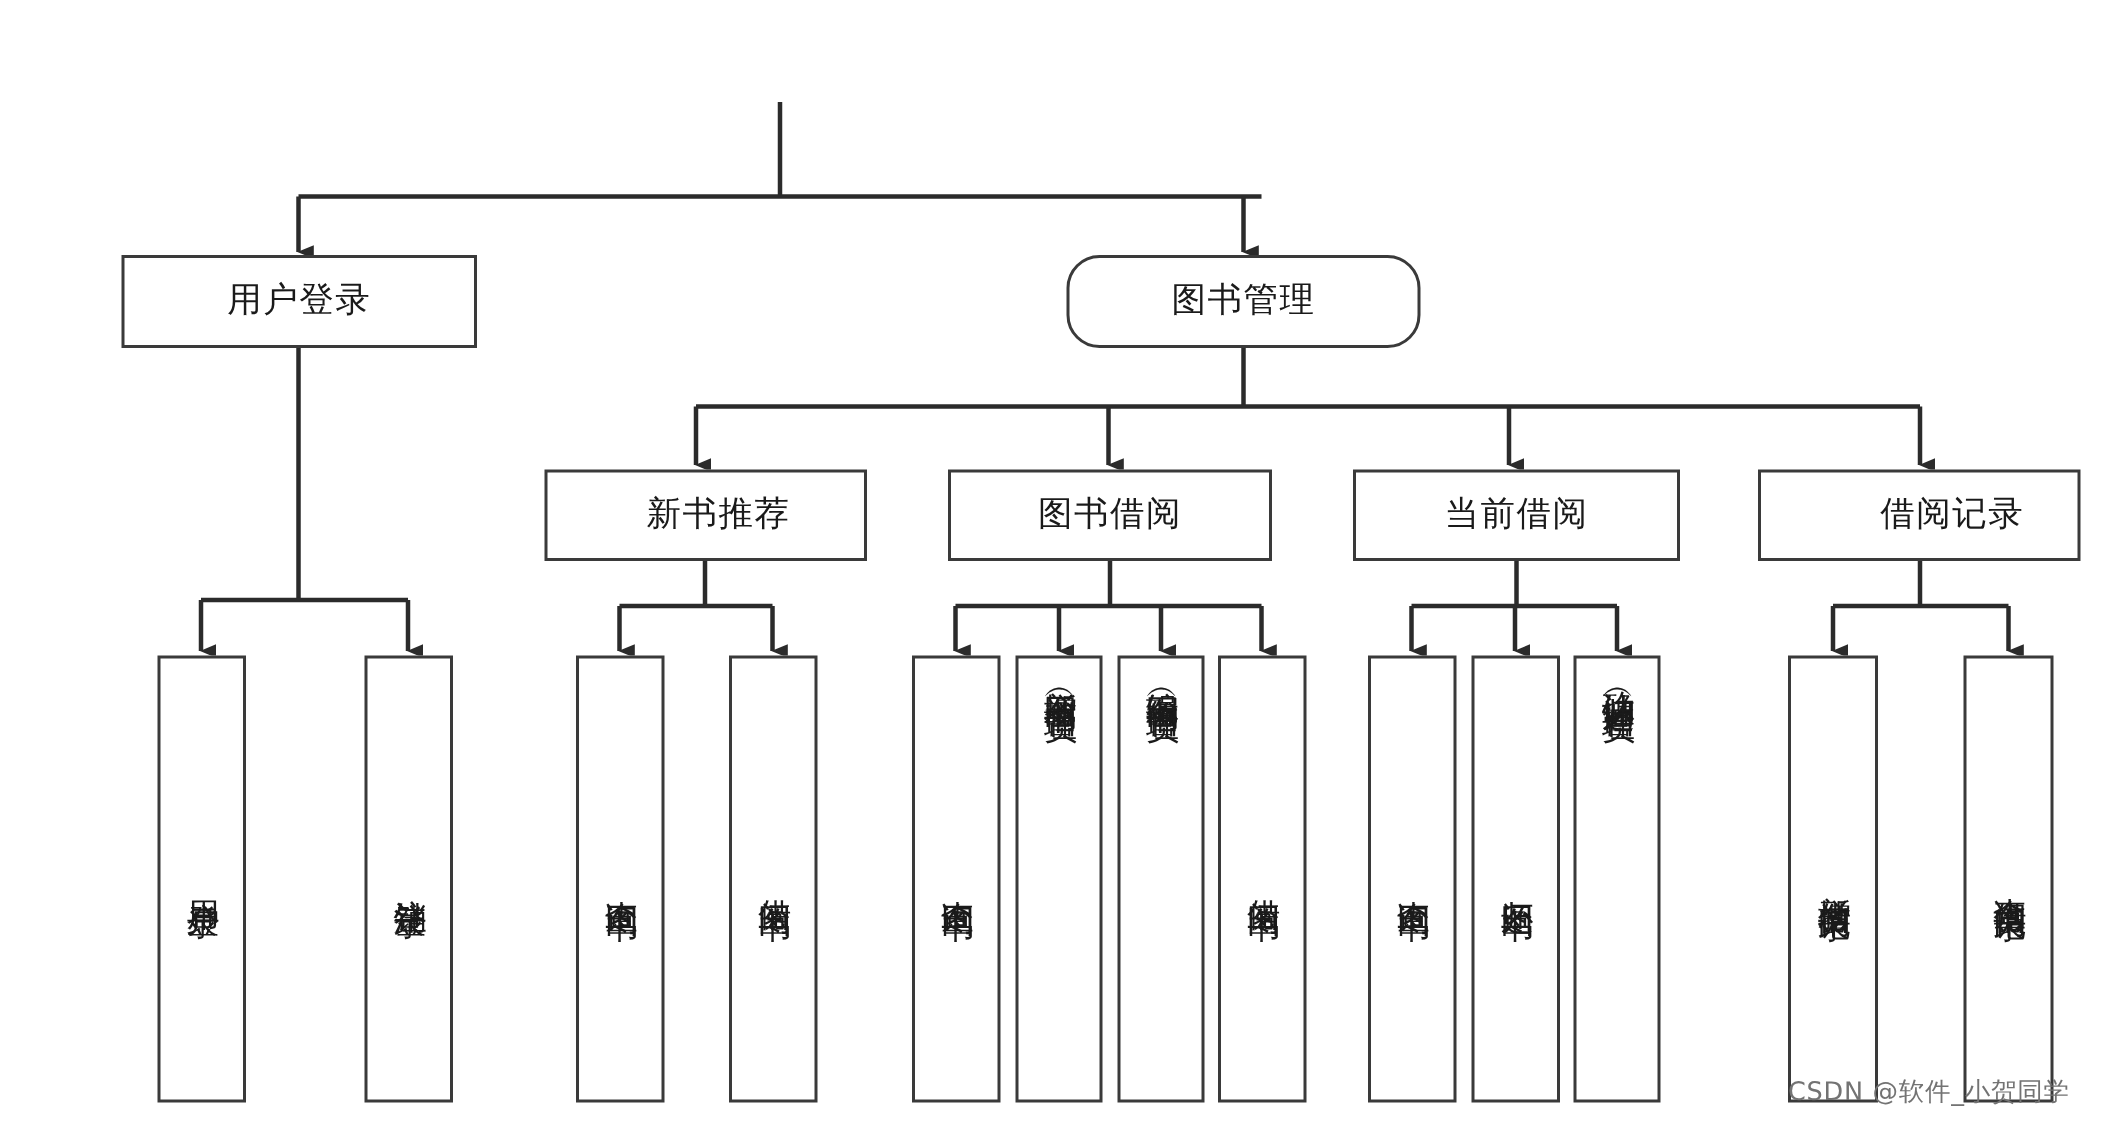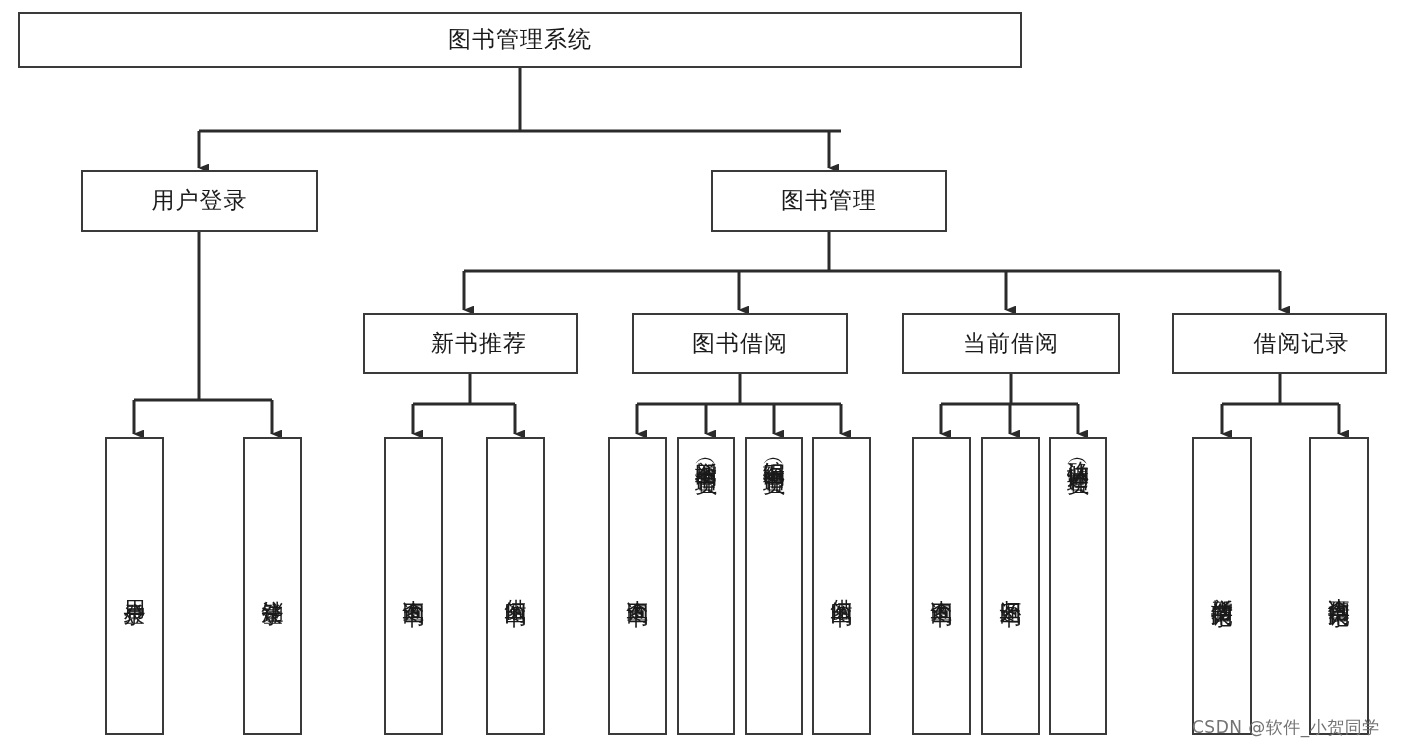--- a/index.html
+++ b/index.html
@@ -117,29 +117,26 @@
       <path d="M 1010,404 L 1010,434" marker-end="url(#arrowhead)"></path>
       <path d="M 1078,404 L 1078,434" marker-end="url(#arrowhead)"></path>
 
       <path d="M 1280,374 L 1280,404"></path>
       <path d="M 1222,404 L 1339,404"></path>
       <path d="M 1222,404 L 1222,434" marker-end="url(#arrowhead)"></path>
       <path d="M 1339,404 L 1339,434" marker-end="url(#arrowhead)"></path>
     </g>
   </svg>
 
-  <div class="node horiz" style="left:18px; top:12px; width:1004px; height:56px;">
-    <span class="node-label">图书管理系统</span>
-  </div>
 
   <div class="node horiz" style="left:81px; top:170px; width:237px; height:62px;">
     <span class="node-label">用户登录</span>
   </div>
 
-  <div class="node horiz" style="left:711px; top:170px; width:236px; height:62px;">
+  <div class="node horiz" style="left:711px; top:170px; width:236px; height:62px;border-radius:22px;">
     <span class="node-label">图书管理</span>
   </div>
 
   <div class="node horiz" style="left:363px; top:313px; width:215px; height:61px;padding-left:17px;">
     <span class="node-label">新书推荐</span>
   </div>
 
   <div class="node horiz" style="left:902px; top:313px; width:218px; height:61px;">
     <span class="node-label">当前借阅</span>
   </div>

